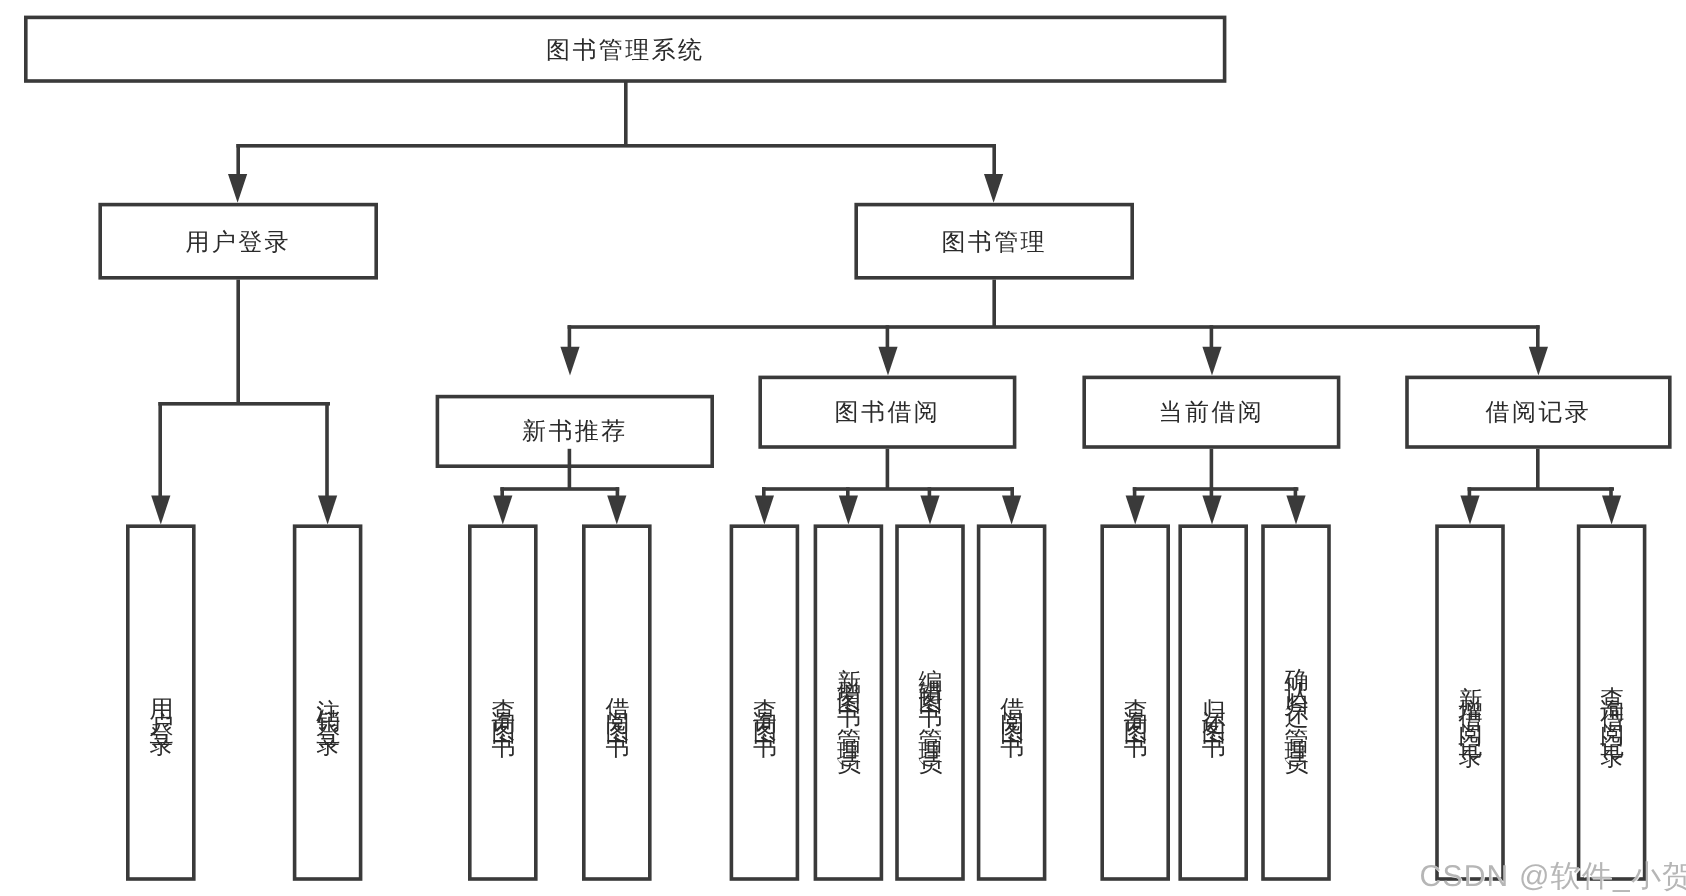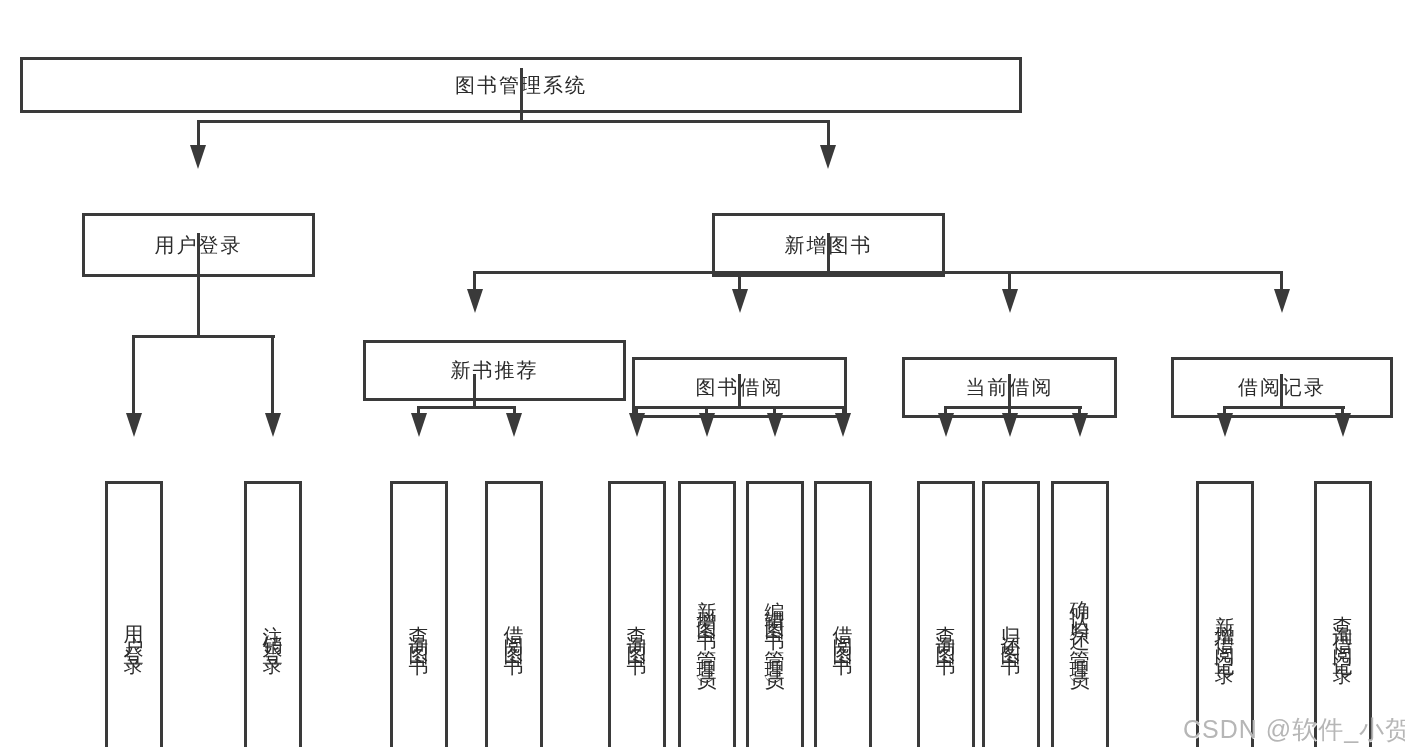--- a/index.html
+++ b/index.html
@@ -10,21 +10,21 @@
   }
   html,body{margin:0;padding:0;background:var(--bg);}
   .canvas{
     position:relative;width:1405px;height:747px;overflow:hidden;
     background:var(--bg);
     font-family:"Liberation Sans",sans-serif;
   }
   .box{
     position:absolute;box-sizing:border-box;
     border:3px solid var(--line);background:#fff;
-    display:flex;align-items:center;justify-content:center;margin-top:44px;
+    display:flex;align-items:center;justify-content:center;
   }
   .hlabel{
     font-size:20px;color:var(--text);letter-spacing:2px;white-space:nowrap;
   }
   .leaf{top:437px;width:58px;height:297px;}
   .vlabel{
     display:block;writing-mode:vertical-rl;text-orientation:mixed;
     font-size:20px;line-height:1.1;letter-spacing:10px;color:var(--text);
   }
   .line{position:absolute;background:var(--line);}
@@ -53,42 +53,42 @@
   <div class="line" style="left:197px;top:120px;width:633px;height:3px"></div>
   <div class="line" style="left:197px;top:120px;width:3px;height:30px"></div>
   <div class="line" style="left:827px;top:120px;width:3px;height:30px"></div>
   <div class="arrow" style="left:190px;top:145px"></div>
   <div class="arrow" style="left:820px;top:145px"></div>
 
   <div class="box" style="left:82px;top:169px;width:233px;height:64px">
     <span class="hlabel">用户登录</span>
   </div>
   <div class="box" style="left:712px;top:169px;width:233px;height:64px">
-    <span class="hlabel">新增图书</span>
+    <span class="hlabel">图书管理</span>
   </div>
 
   <div class="line" style="left:197px;top:233px;width:3px;height:104px"></div>
   <div class="line" style="left:132px;top:335px;width:143px;height:3px"></div>
   <div class="line" style="left:132px;top:335px;width:3px;height:80px"></div>
   <div class="line" style="left:271px;top:335px;width:3px;height:80px"></div>
   <div class="arrow" style="left:126px;top:413px"></div>
   <div class="arrow" style="left:265px;top:413px"></div>
 
   <div class="line" style="left:827px;top:233px;width:3px;height:40px"></div>
   <div class="line" style="left:473px;top:271px;width:810px;height:3px"></div>
   <div class="line" style="left:473px;top:271px;width:3px;height:22px"></div>
   <div class="line" style="left:738px;top:271px;width:3px;height:22px"></div>
   <div class="line" style="left:1008px;top:271px;width:3px;height:22px"></div>
   <div class="line" style="left:1280px;top:271px;width:3px;height:22px"></div>
   <div class="arrow" style="left:467px;top:289px"></div>
   <div class="arrow" style="left:732px;top:289px"></div>
   <div class="arrow" style="left:1002px;top:289px"></div>
   <div class="arrow" style="left:1274px;top:289px"></div>
 
-  <div class="box" style="left:363px;top:296px;width:263px;height:61px">
+  <div class="box" style="left:363px;top:329px;width:232px;height:61px">
     <span class="hlabel">新书推荐</span>
   </div>
   <div class="box" style="left:632px;top:313px;width:215px;height:61px">
     <span class="hlabel">图书借阅</span>
   </div>
   <div class="box" style="left:1171px;top:313px;width:222px;height:61px">
     <span class="hlabel">借阅记录</span>
   </div>
   <div class="box" style="left:902px;top:313px;width:215px;height:61px">
     <span class="hlabel">当前借阅</span>

